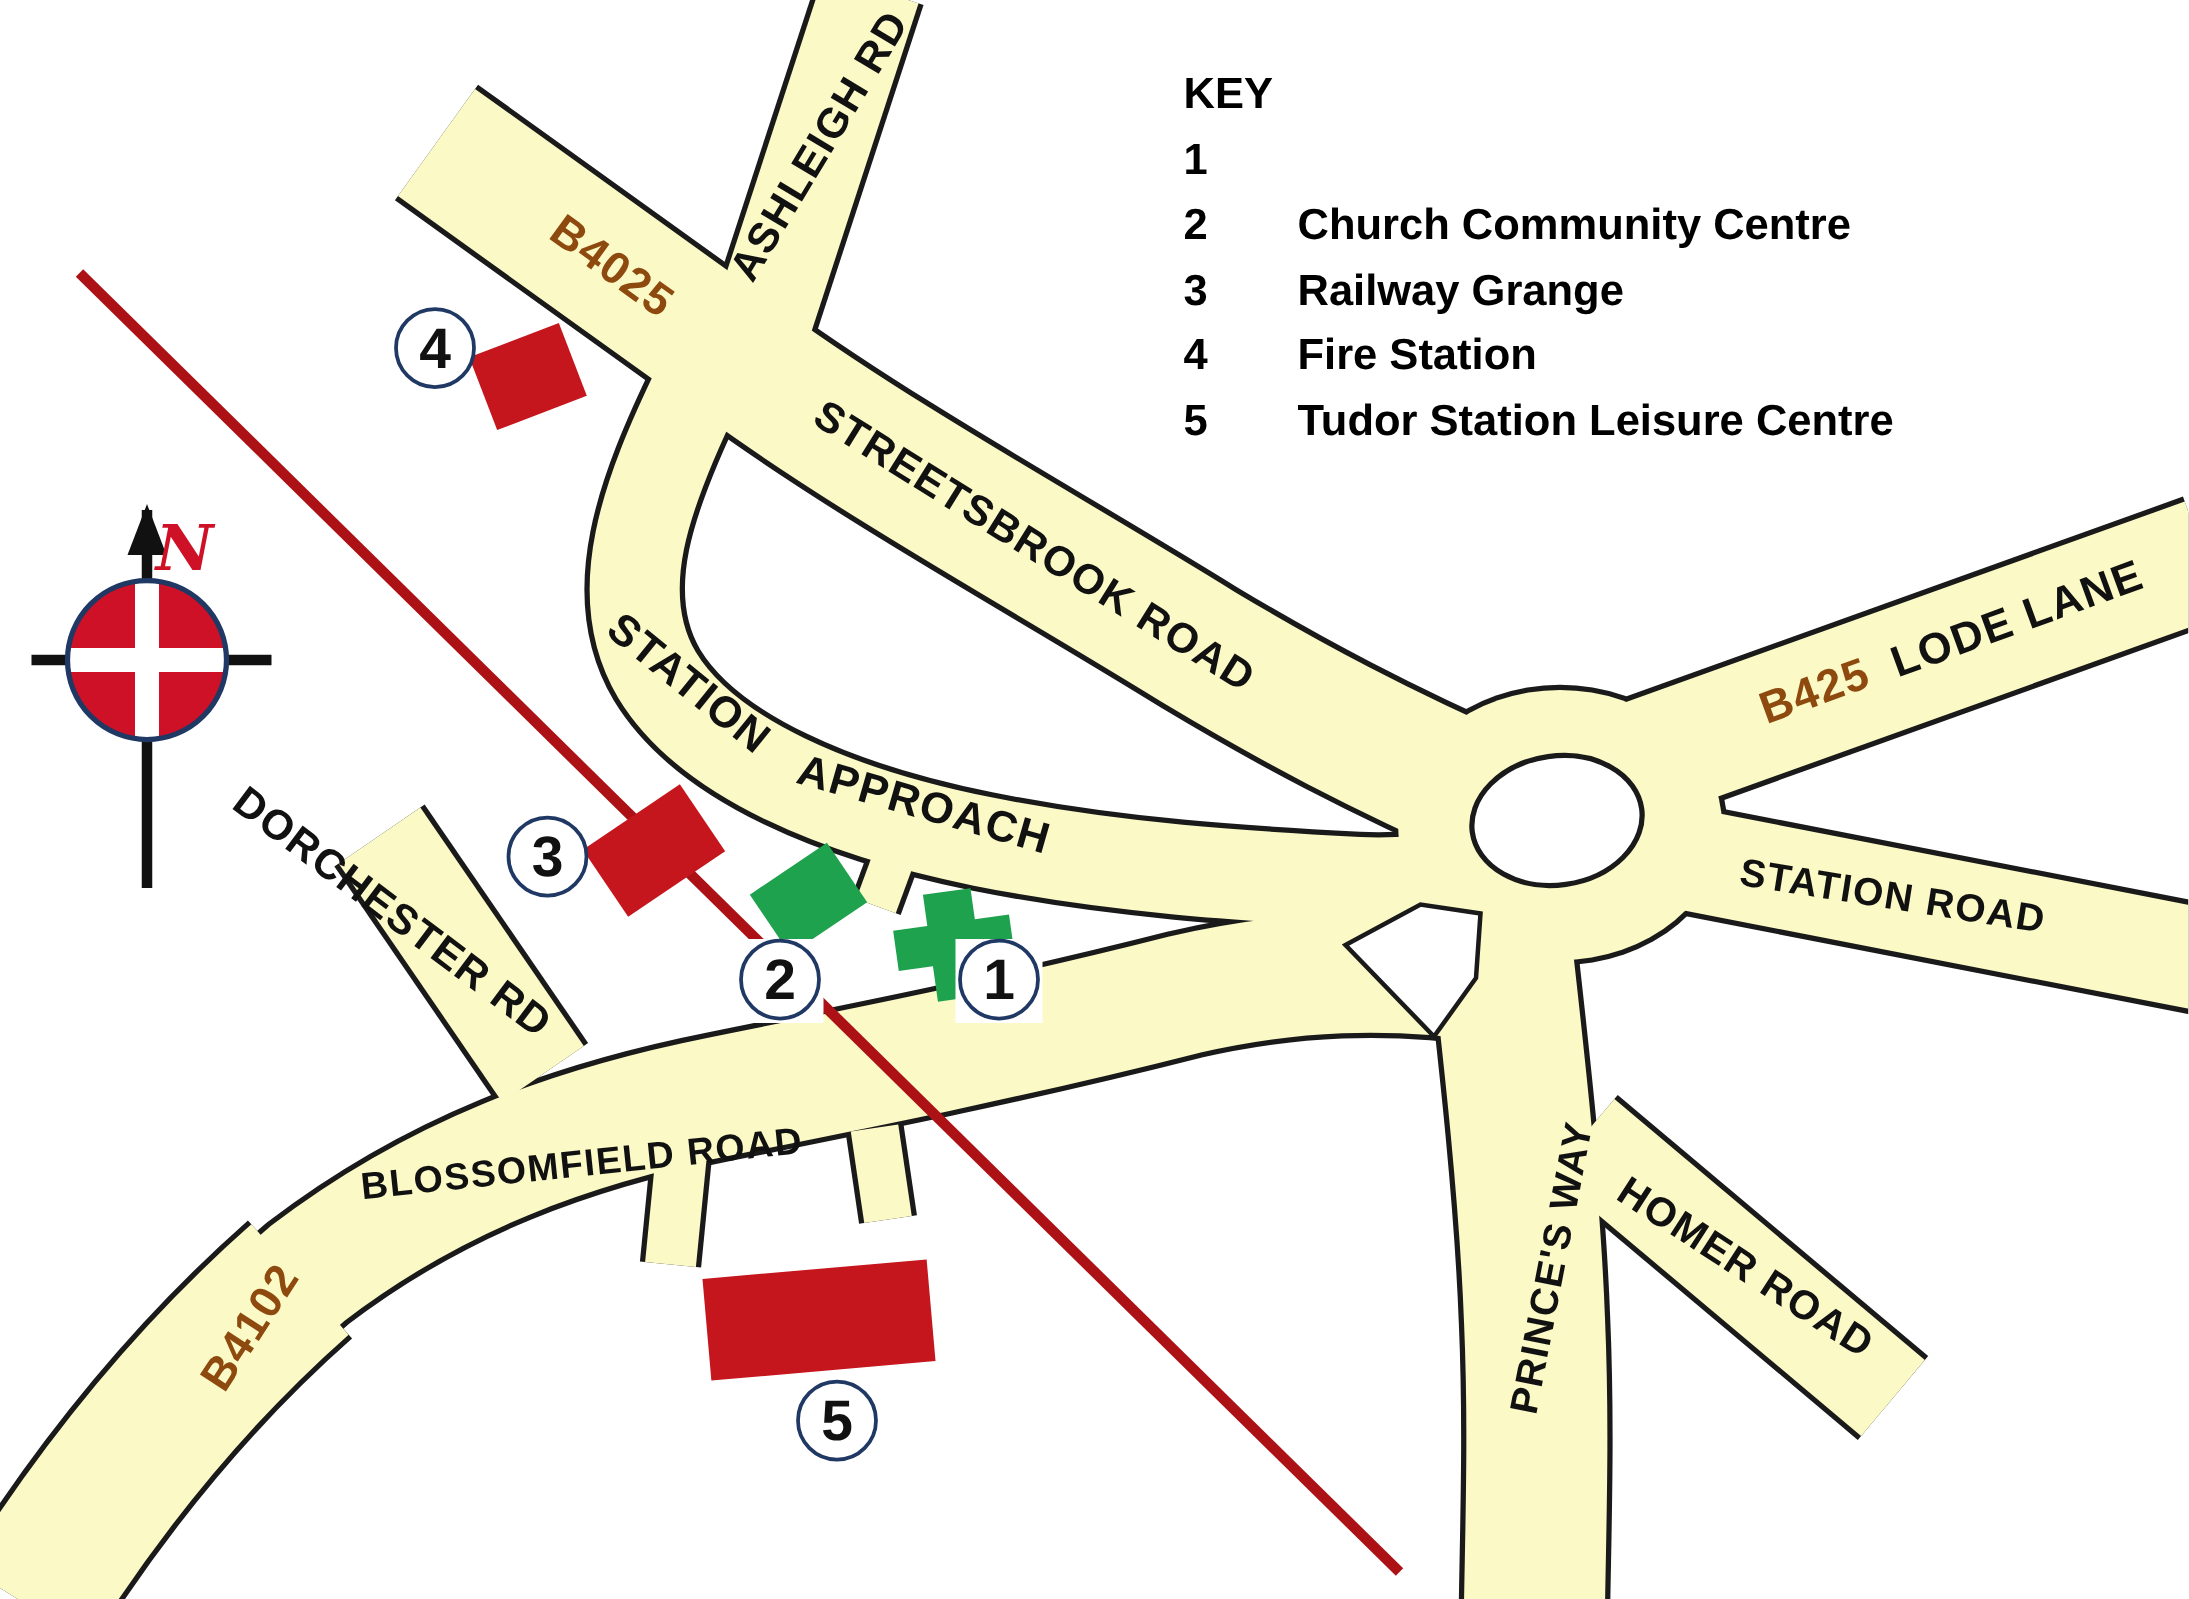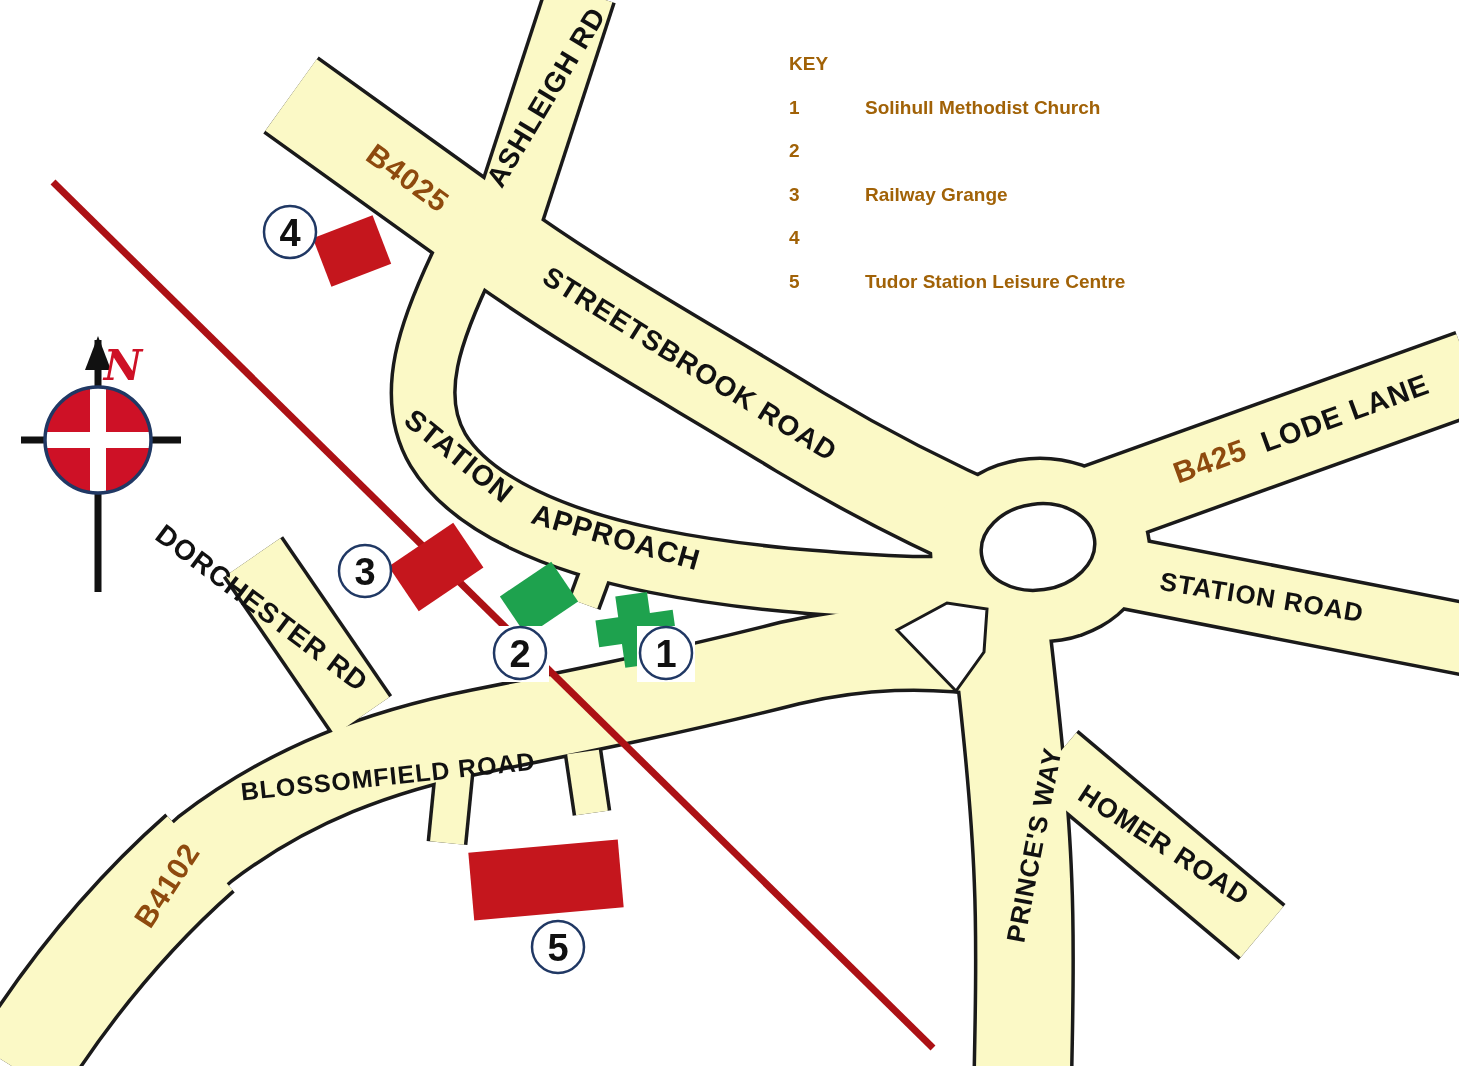--- a/index.html
+++ b/index.html
@@ -28,22 +28,22 @@
   .marker-num{fill:#111;font-size:38px;text-anchor:middle;}
 
   .compass-arm{fill:#111;}
   .compass-ring{fill:none;stroke:var(--marker-ring);stroke-width:3.5;}
   .compass-face{fill:var(--compass-rose-red);}
   .compass-bar{fill:#fff;}
   .compass-n{fill:var(--compass-rose-red);font-family:"DejaVu Serif",serif;
              font-style:italic;font-weight:bold;font-size:42px;}
 
   
-  .key{position:absolute;left:789px;top:42px;color:#a16207;
-       font-size:19px;font-weight:bold;line-height:43.5px;white-space:nowrap;}
+  .key{position:absolute;left:789px;top:42px;color:#000000;
+       font-size:29px;font-weight:bold;line-height:43.5px;white-space:nowrap;}
   .key-row{display:flex;}
   .key-num{width:76px;flex:0 0 76px;}
 </style>
 </head>
 <body>
 
 <div class="stage">
 
 <svg width="1459" height="1066" viewBox="0 0 1459 1066">
 
@@ -144,31 +144,32 @@
       <circle class="marker-circle" cx="558" cy="947" r="26"></circle>
       <text class="marker-num" x="558" y="947" dominant-baseline="central" dy="1">5</text>
     </g>
   </g>
 </svg>
 
   <div class="key">
     <div class="key-title">KEY</div>
     <div class="key-row">
       <span class="key-num">1</span>
-      <span class="key-label">Solihull Methodist Church</span>
     </div>
     <div class="key-row">
       <span class="key-num">2</span>
+      <span class="key-label">Church Community Centre</span>
     </div>
     <div class="key-row">
       <span class="key-num">3</span>
       <span class="key-label">Railway Grange</span>
     </div>
     <div class="key-row">
       <span class="key-num">4</span>
+      <span class="key-label">Fire Station</span>
     </div>
     <div class="key-row">
       <span class="key-num">5</span>
       <span class="key-label">Tudor Station Leisure Centre</span>
     </div>
   </div>
 
 </div>
 
 </body></html>

